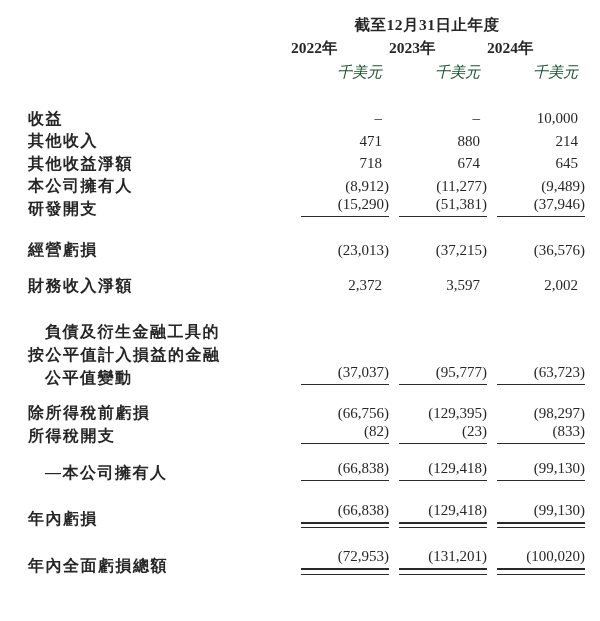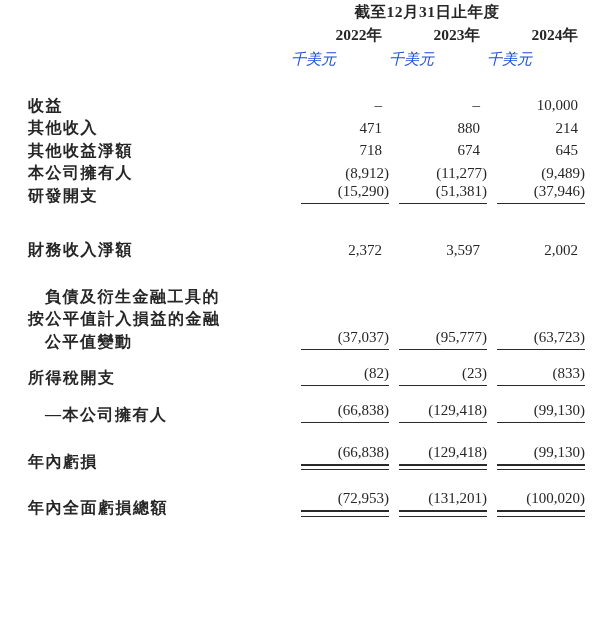--- a/index.html
+++ b/index.html
@@ -8,51 +8,52 @@
     --rule: #2a2a2a;
   }
   * { margin: 0; padding: 0; box-sizing: border-box; }
   html, body {
     width: 600px; height: 621px;
     background: var(--bg);
     color: var(--text);
     font-family: "Liberation Serif", "DejaVu Serif", serif;
     overflow: hidden;
   }
-  .doc { padding: 0 15px 0 28px; }
+  .doc { padding: 13px 15px 0 28px; }
   table.fin {
     border-collapse: collapse;
     table-layout: fixed;
     width: 557px;
   }
   col.c-label { width: 263px; }
   col.c-val { width: 98px; }
   td { padding: 0; vertical-align: bottom; }
 
   
   thead tr { height: 23px; }
   td.period {
     text-align: center;
     font-weight: 700;
     font-size: 15.5px;
     letter-spacing: 0.5px;
     padding-right: 22px;
     white-space: nowrap;
   }
   td.year {
-    text-align: right;
+    text-align: left;
     font-weight: 700;
     font-size: 15.5px;
     padding-right: 7px;
     white-space: nowrap;
   }
   td.unit {
+    text-align: right;
     font-style: italic;
     font-size: 15px;
-    color: #1d4ed8;
+    color: #14532d;
     padding-right: 7px;
     white-space: nowrap;
   }
 
   
   tr.row { height: 22.4px; }
   td.label {
     font-size: 16px;
     letter-spacing: 1.5px;
     white-space: nowrap;
@@ -150,20 +151,26 @@
         </tr>
         <tr class="row">
           <td class="label">研發開支</td>
           <td class="val"><span class="num">(15,290)</span><div class="rule rule-single"></div></td>
           <td class="val"><span class="num">(51,381)</span><div class="rule rule-single"></div></td>
           <td class="val"><span class="num">(37,946)</span><div class="rule rule-single"></div></td>
         </tr>
         <tr class="spacer sp-l">
           <td colspan="4"></td>
         </tr>
+        <tr class="row">
+          <td class="label bold">經營虧損</td>
+          <td class="val"><span class="num">(23,013)</span></td>
+          <td class="val"><span class="num">(37,215)</span></td>
+          <td class="val"><span class="num">(36,576)</span></td>
+        </tr>
         <tr class="spacer sp-s">
           <td colspan="4"></td>
         </tr>
         <tr class="row">
           <td class="label bold">財務收入淨額</td>
           <td class="val"><span class="num np">2,372</span></td>
           <td class="val"><span class="num np">3,597</span></td>
           <td class="val"><span class="num np">2,002</span></td>
         </tr>
         <tr class="spacer sp-xl">
@@ -184,20 +191,26 @@
         <tr class="row">
           <td class="label indent">公平值變動</td>
           <td class="val"><span class="num">(37,037)</span><div class="rule rule-single"></div></td>
           <td class="val"><span class="num">(95,777)</span><div class="rule rule-single"></div></td>
           <td class="val"><span class="num">(63,723)</span><div class="rule rule-single"></div></td>
         </tr>
         <tr class="spacer sp-s">
           <td colspan="4"></td>
         </tr>
         <tr class="row">
+          <td class="label bold">除所得稅前虧損</td>
+          <td class="val"><span class="num">(66,756)</span></td>
+          <td class="val"><span class="num">(129,395)</span></td>
+          <td class="val"><span class="num">(98,297)</span></td>
+        </tr>
+        <tr class="row">
           <td class="label">所得稅開支</td>
           <td class="val"><span class="num">(82)</span><div class="rule rule-single"></div></td>
           <td class="val"><span class="num">(23)</span><div class="rule rule-single"></div></td>
           <td class="val"><span class="num">(833)</span><div class="rule rule-single"></div></td>
         </tr>
         <tr class="spacer sp-m">
           <td colspan="4"></td>
         </tr>
         <tr class="row">
           <td class="label indent">—本公司擁有人</td>

